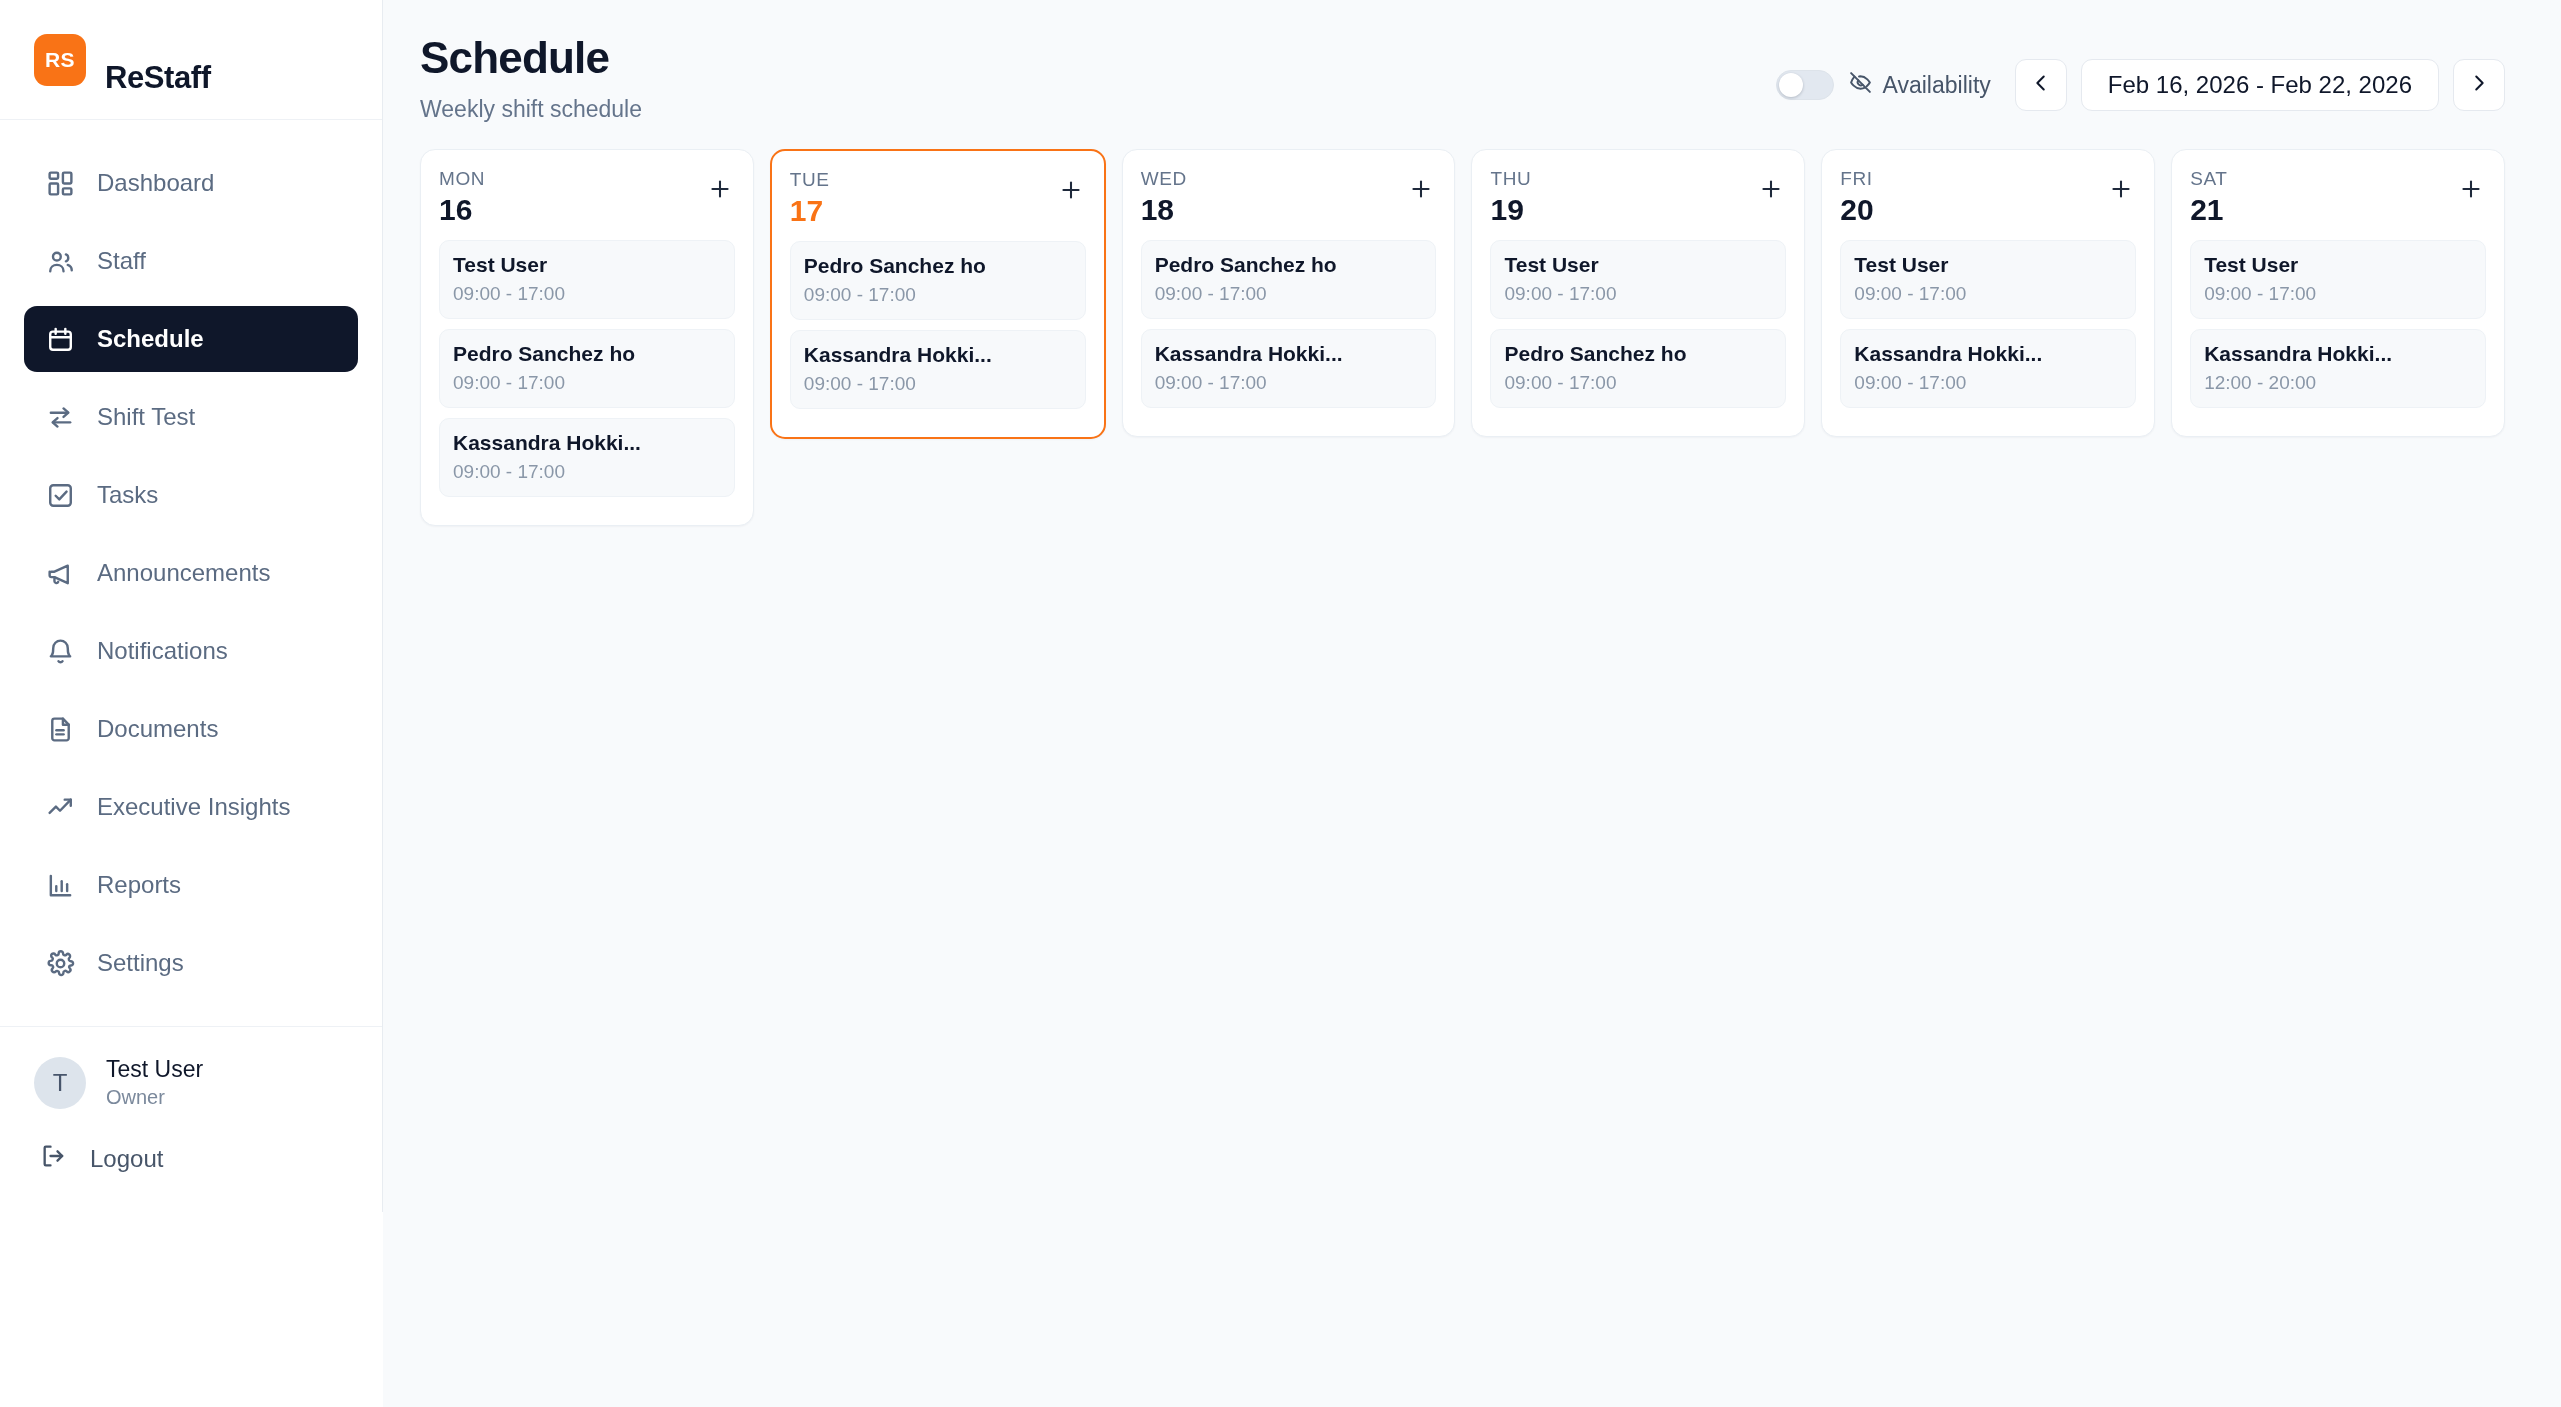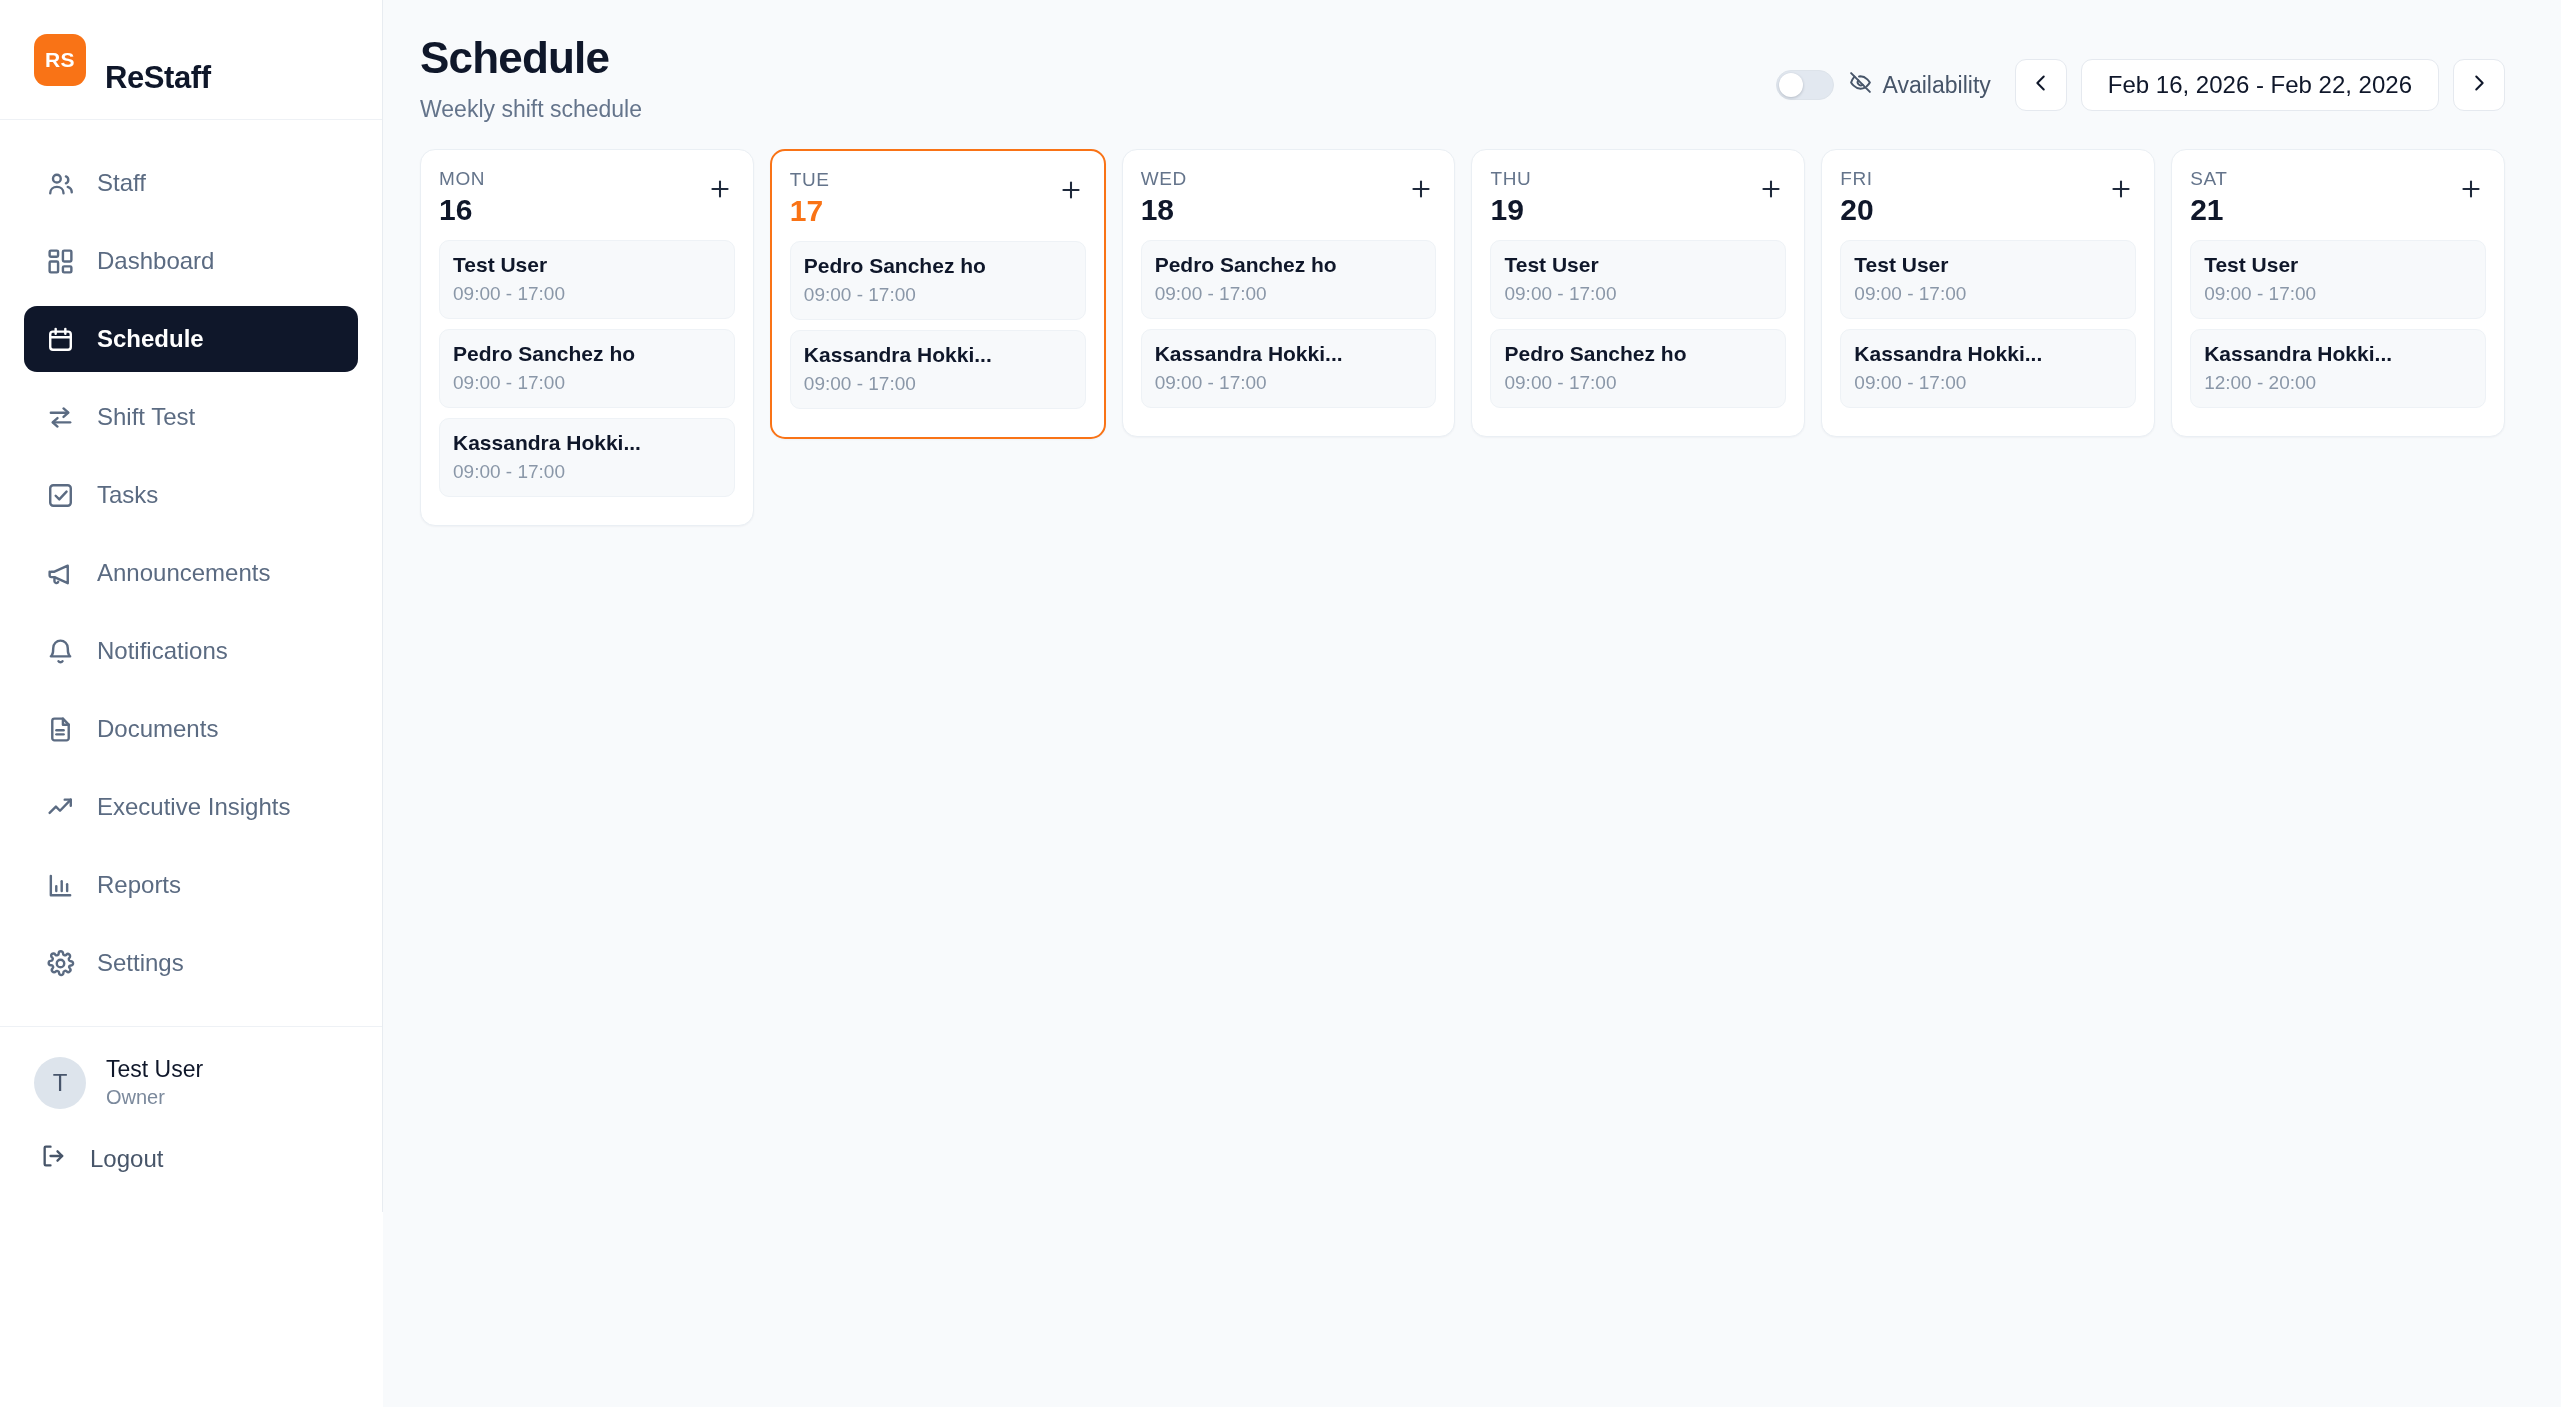--- a/index.html
+++ b/index.html
@@ -192,38 +192,38 @@
 
     <div class="brand">
       <div class="brand-logo">RS</div>
       <div class="brand-name">ReStaff</div>
     </div>
 
     <nav class="nav">
         <div class="nav-item">
           <span class="ico">
             <svg viewBox="0 0 24 24">
+              <rect x="3" y="3" width="7" height="5" rx="1"></rect>
+              <rect x="3" y="12" width="7" height="9" rx="1"></rect>
+              <rect x="14" y="3" width="7" height="9" rx="1"></rect>
+              <rect x="14" y="16" width="7" height="5" rx="1"></rect>
+            </svg>
+          </span>
+          <span>Dashboard</span>
+        </div>
+        <div class="nav-item">
+          <span class="ico">
+            <svg viewBox="0 0 24 24">
               <circle cx="9" cy="8" r="3.2"></circle>
               <path d="M3.5 20c0-3.2 2.5-5.2 5.5-5.2s5.5 2 5.5 5.2"></path>
               <path d="M16.5 6.2a3 3 0 0 1 0 5.6"></path>
               <path d="M18 14.8c2 .7 3.3 2.3 3.3 4.4"></path>
             </svg>
           </span>
           <span>Staff</span>
-        </div>
-        <div class="nav-item">
-          <span class="ico">
-            <svg viewBox="0 0 24 24">
-              <rect x="3" y="3" width="7" height="5" rx="1"></rect>
-              <rect x="3" y="12" width="7" height="9" rx="1"></rect>
-              <rect x="14" y="3" width="7" height="9" rx="1"></rect>
-              <rect x="14" y="16" width="7" height="5" rx="1"></rect>
-            </svg>
-          </span>
-          <span>Dashboard</span>
         </div>
         <div class="nav-item active">
           <span class="ico">
             <svg viewBox="0 0 24 24">
               <rect x="3.5" y="5.5" width="17" height="15" rx="2.2"></rect>
               <path d="M3.5 10.2h17"></path>
               <path d="M8 3.2v4"></path>
               <path d="M16 3.2v4"></path>
             </svg>
           </span>

